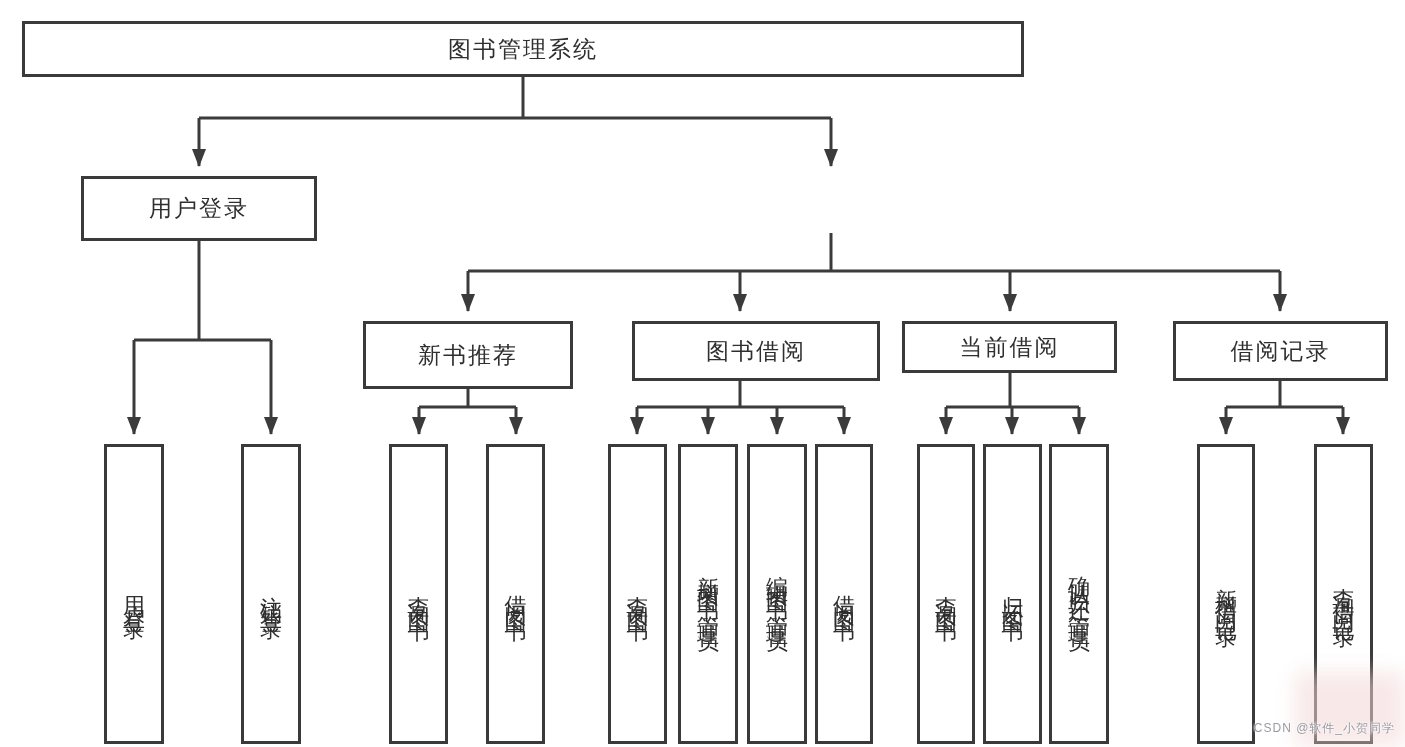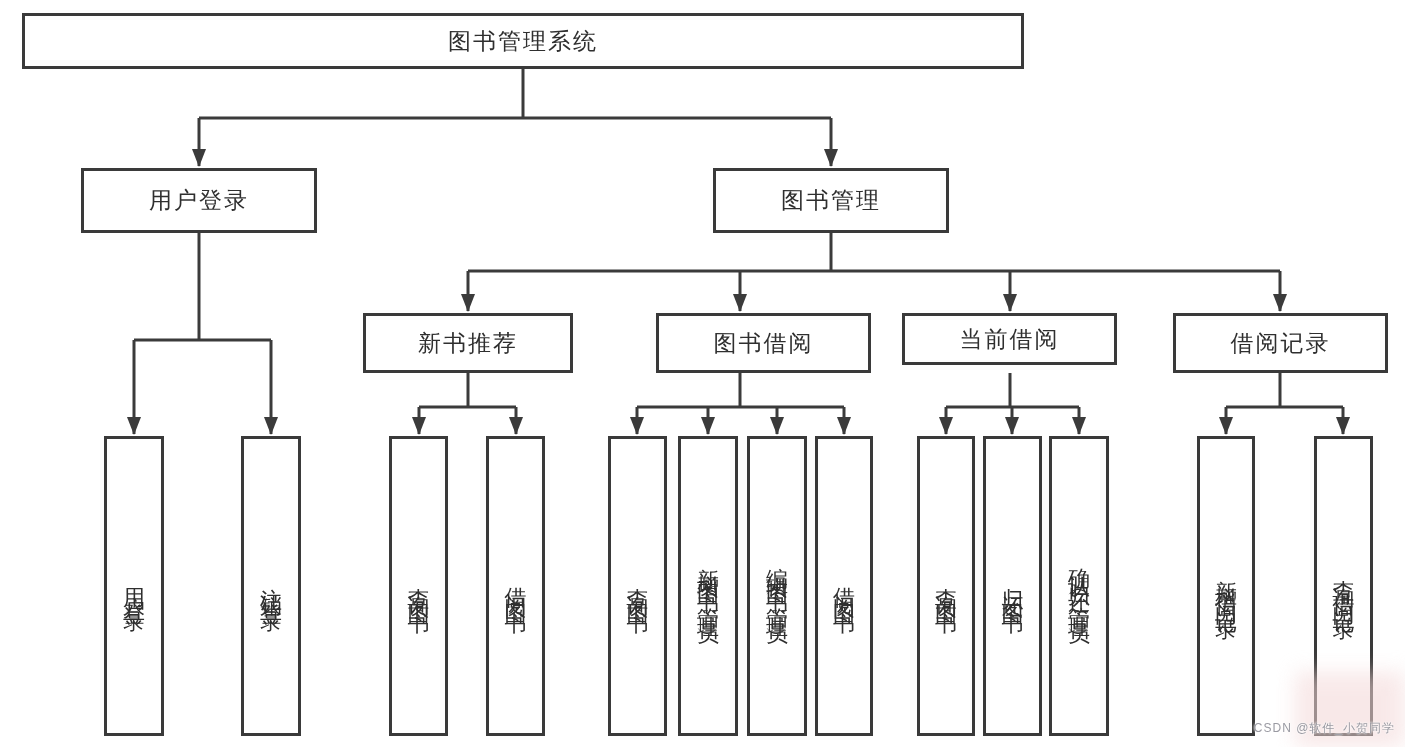--- a/index.html
+++ b/index.html
@@ -20,21 +20,21 @@
     background:var(--page-background);
     overflow:hidden;
   }
   svg.connectors{position:absolute;left:0;top:0;width:1405px;height:747px;}
   .cline{stroke:var(--line);stroke-width:3;fill:none;}
   .ah{fill:var(--line);}
   .box{
     position:absolute;
     background:var(--box-background);
     border:3px solid var(--box-border);
-    display:flex;align-items:center;justify-content:center;
+    display:flex;align-items:center;justify-content:center;margin-top:8px;
   }
   .hbox .lbl{
     font-size:23px;
     letter-spacing:2px;
     white-space:nowrap;
   }
   .vbox .lbl{
     writing-mode:vertical-rl;
     text-orientation:mixed;
     font-size:22px;
@@ -126,28 +126,25 @@
     </g>
   </svg>
 
   <div class="box hbox" style="left:22px;top:13px;width:1002px;height:56px">
     <span class="lbl">图书管理系统</span>
   </div>
 
   <div class="box hbox" style="left:81px;top:168px;width:236px;height:65px">
     <span class="lbl">用户登录</span>
   </div>
-  <div class="box hbox" style="left:713px;top:168px;width:236px;height:65px">
-    <span class="lbl">图书管理</span>
-  </div>
 
-  <div class="box hbox" style="left:363px;top:313px;width:210px;height:60px">
+  <div class="box hbox" style="left:363px;top:313px;width:210px;height:68px">
     <span class="lbl">新书推荐</span>
   </div>
-  <div class="box hbox" style="left:656px;top:313px;width:215px;height:60px">
+  <div class="box hbox" style="left:632px;top:313px;width:248px;height:60px">
     <span class="lbl">图书借阅</span>
   </div>
   <div class="box hbox" style="left:902px;top:313px;width:215px;height:52px">
     <span class="lbl">当前借阅</span>
   </div>
   <div class="box hbox" style="left:1173px;top:313px;width:215px;height:60px">
     <span class="lbl">借阅记录</span>
   </div>
 
   <div class="box vbox" style="left:104px;top:436px;width:60px;height:300px">

